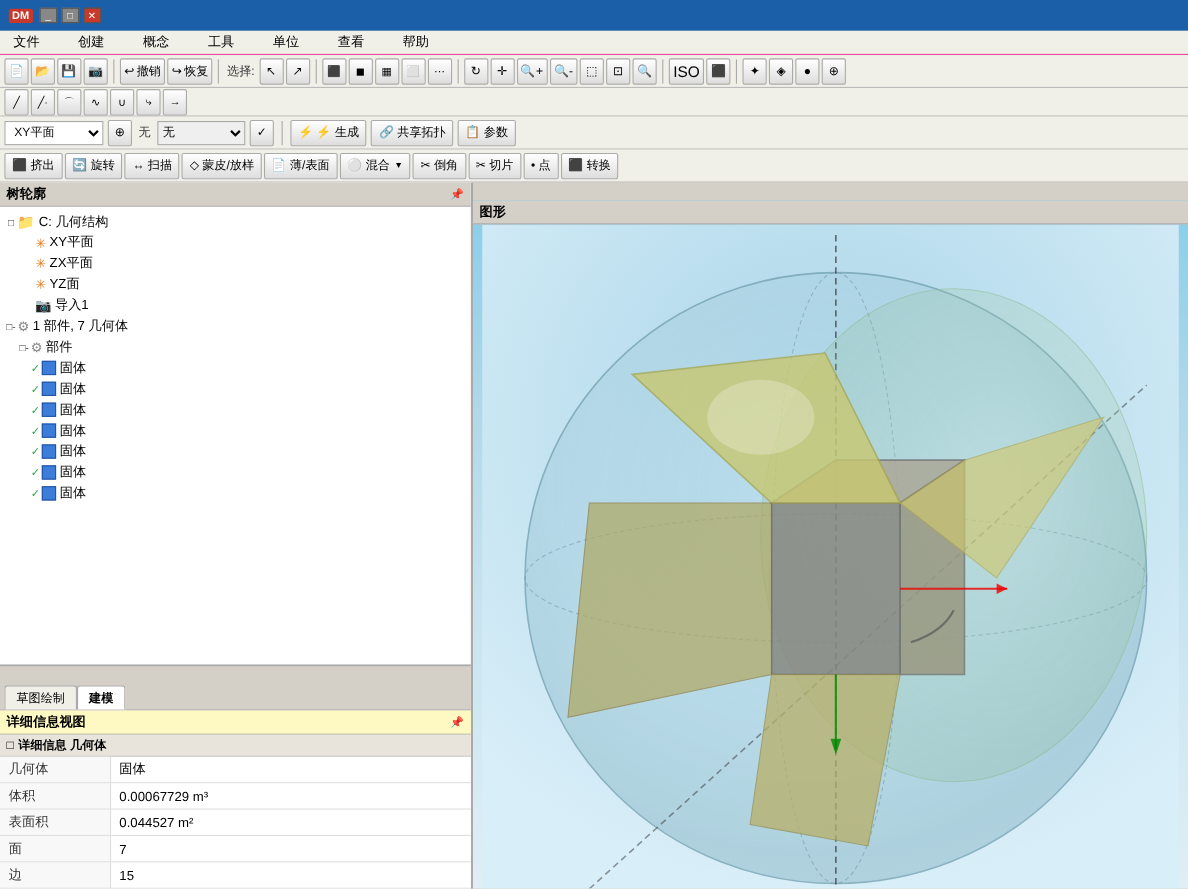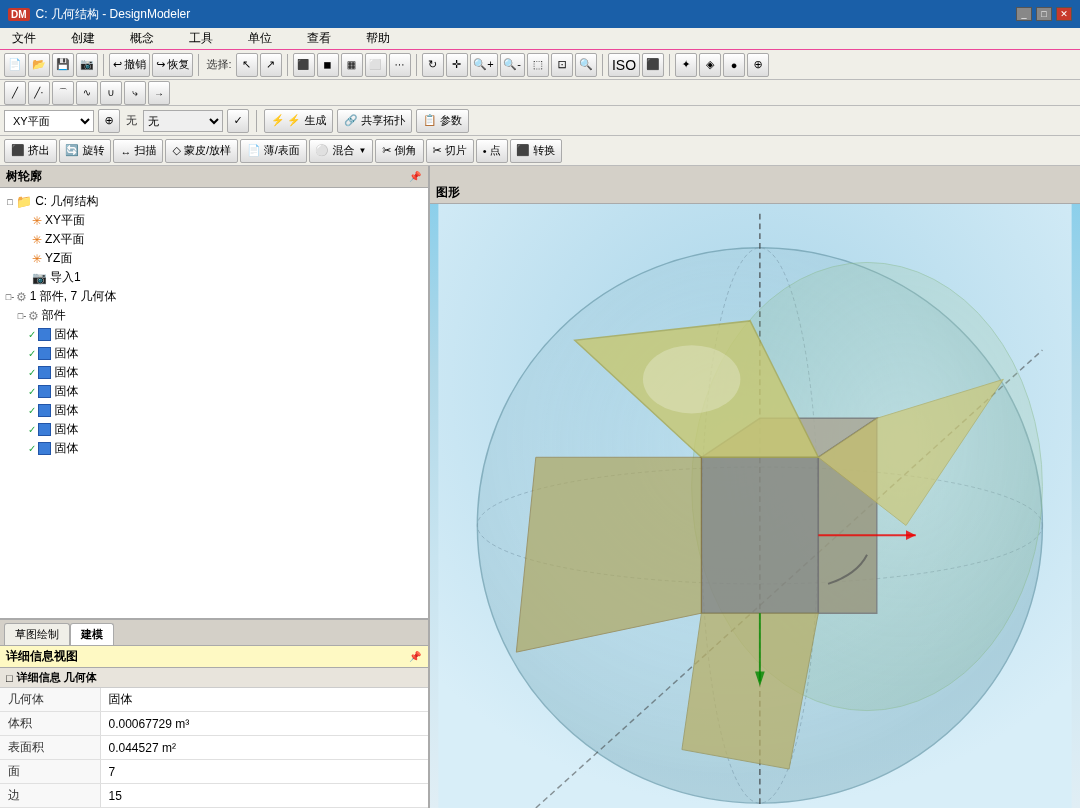--- a/index.html
+++ b/index.html
@@ -113,21 +113,21 @@
       padding: 4px 0; background: white; height: calc(100% - 22px); overflow-y: auto;
     }
     .tree-item {
       display: flex; align-items: center; padding: 1px 0; cursor: pointer; white-space: nowrap;
     }
     .tree-expand { width: 12px; text-align: center; font-size: 9px; cursor: pointer; color: #333; }
     .check-mark { color: #28a745; font-size: 10px; margin-right: 2px; }
 
     
     #bottom-tabs {
-      height: 26px; background: #d4d0c8;
+      height: 40px; background: #d4d0c8;
       display: flex; align-items: flex-end; padding: 0 4px;
       border-bottom: 1px solid #aaa;
     }
     .tab-btn {
       height: 22px; padding: 0 10px; background: #f0efe8;
       border: 1px solid #aaa; border-bottom: none; border-radius: 3px 3px 0 0;
       cursor: pointer; font-size: 11px; display: flex; align-items: center;
     }
     .tab-btn.active { background: white; font-weight: bold; }
 
@@ -173,21 +173,20 @@
     }
 
     
     .pin-icon { font-size: 10px; cursor: pointer; color: #666; }
   </style>
 </head>
 <body>
 
 <div id="titlebar">
   <span class="dm-icon">DM</span>
-  <span class="title-text">C: 几何结构 - DesignModeler</span>
   <div class="win-controls">
     <div class="win-btn">_</div>
     <div class="win-btn">□</div>
     <div class="win-btn close">✕</div>
   </div>
 </div>
 
 <div id="menubar">
     <div class="menu-item">文件</div>
     <div class="menu-item">创建</div>

